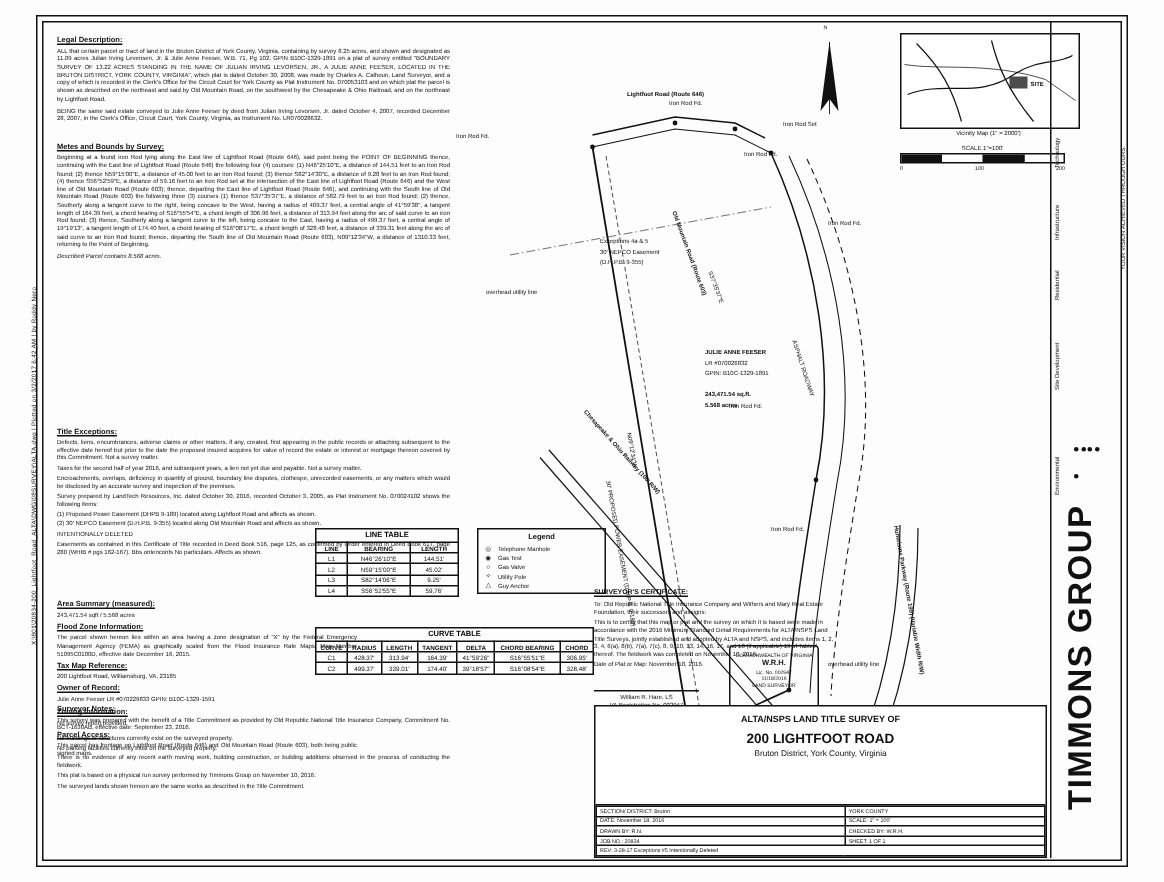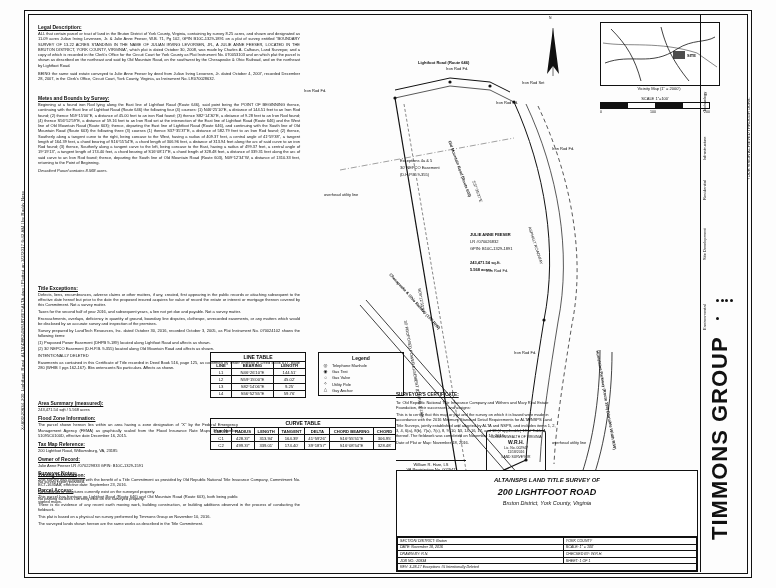--- a/index.html
+++ b/index.html
@@ -55,21 +55,21 @@
   .viccap{position:absolute;left:600px;top:86px;width:118px;text-align:center;font-size:4px;color:#111;}
 
   
   .rightband{position:absolute;left:700px;top:14px;width:46px;height:558px;border-left:0.8px solid #111;}
   .timmons{position:absolute;left:707px;top:540px;transform-origin:0 0;transform:rotate(-90deg);font-size:22px;font-weight:bold;letter-spacing:1px;color:#111;white-space:nowrap;}
   .dots{position:absolute;left:716px;top:288px;width:22px;height:10px;}
   .dots i{display:inline-block;width:3px;height:3px;border-radius:50%;background:#111;margin-right:1.5px;}
   .rbandtxt{position:absolute;transform-origin:0 0;transform:rotate(-90deg);font-size:4px;color:#111;white-space:nowrap;}
 
   
-  .titleblock{position:absolute;left:396px;top:470px;width:300px;height:100px;border:0.8px solid #111;background:#fff;font-style:italic;}
+  .titleblock{position:absolute;left:396px;top:470px;width:300px;height:100px;border:0.8px solid #111;background:#fff;}
   .tbtitle{text-align:center;font-size:6px;font-weight:bold;color:#111;padding-top:5px;line-height:1.5;}
   .tbsub{text-align:center;font-size:5.5px;color:#111;}
   .tbgrid{position:absolute;left:0;bottom:0;width:100%;border-top:0.7px solid #111;font-size:3.6px;color:#111;}
   .tbgrid table{width:100%;border-collapse:collapse;}
   .tbgrid td{border:0.5px solid #111;padding:0.8px 2px;}
 
   .certblk{position:absolute;left:396px;top:392px;width:160px;font-size:4px;color:#111;line-height:1.32;}
   .certblk .h{font-weight:bold;text-decoration:underline;font-size:4.6px;margin-bottom:1.5px;}
   .sigblk{position:absolute;left:396px;top:452px;font-size:4px;color:#111;text-align:center;}
   .sigline{width:70px;border-bottom:0.7px solid #111;margin:8px 0 1px 0;}

